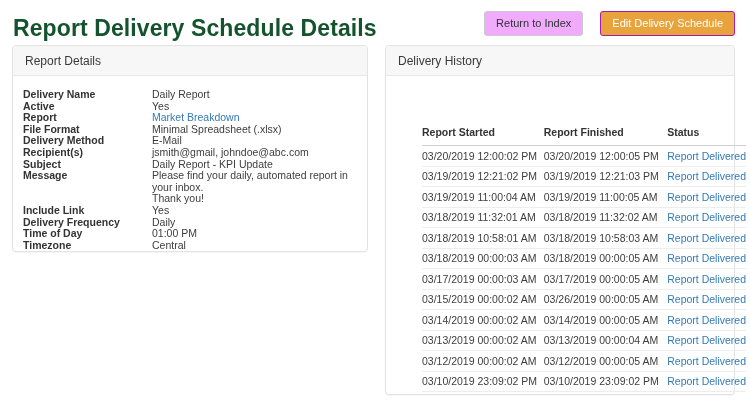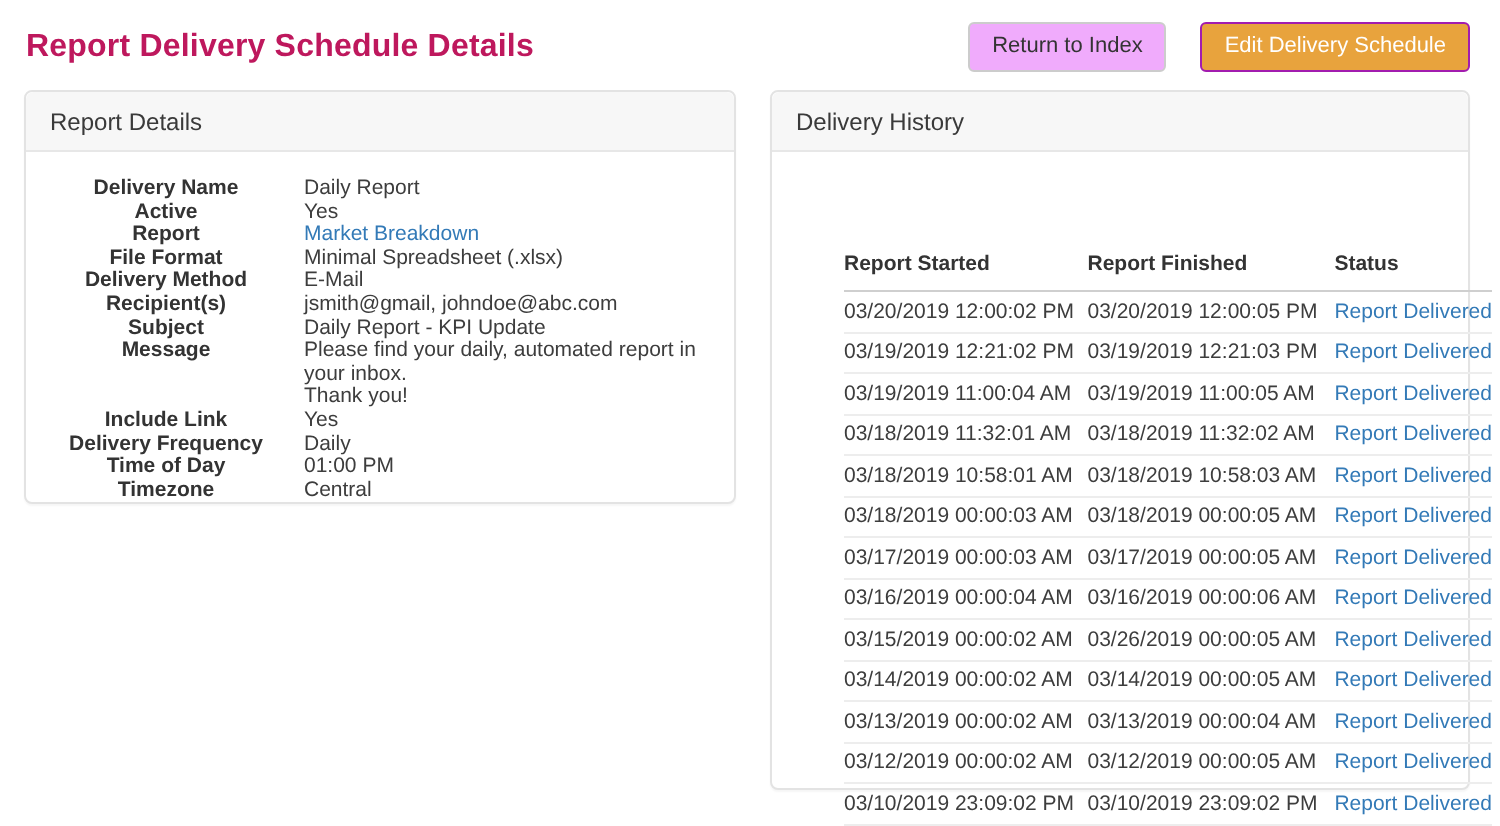--- a/index.html
+++ b/index.html
@@ -1,21 +1,21 @@
 <!DOCTYPE html>
 <html><head>
 <meta charset="utf-8">
 <style>
   * { box-sizing: border-box; margin: 0; padding: 0; }
   html, body { width: 750px; height: 413px; background: #ffffff;
     font-family: "Liberation Sans", sans-serif; position: relative; overflow: hidden; }
 
   .page-title {
     position: absolute; left: 13px; top: 15px;
-    font-size: 16px; font-weight: bold; color: #be185d; letter-spacing: .1px;
+    font-size: 23px; font-weight: bold; color: #14532d; letter-spacing: .1px;
   }
 
   .top-buttons { position: absolute; top: 11px; right: 15px; display: flex; gap: 6px; }
   .btn {
     font-size: 11px; line-height: 11px; padding: 6px 11px; border-radius: 3px;
     cursor: pointer; font-family: "Liberation Sans", sans-serif; white-space: nowrap;
   }
   .btn-default { background: #f0abfc; border: 1px solid #cccccc; color: #333333; }
   .btn-accent  { background: #e8a33d; border: 1px solid #a21caf; color: #ffffff; margin-left: 11px; }
 
@@ -27,21 +27,21 @@
   .panel-right { left: 385px; top: 45px; width: 350px; height: 350px; }
   .panel-heading {
     background: #f7f7f7; border-bottom: 1px solid #e7e7e7;
     padding: 8px 12px 7px; font-size: 12px; color: #3a3a3a;
     border-radius: 4px 4px 0 0;
   }
 
   .details-body { padding: 13px 10px 0; }
   .detail-row { display: flex; font-size: 10.5px; line-height: 11.6px; }
   .detail-label {
-    width: 129px; flex-shrink: 0; text-align: center;
+    width: 129px; flex-shrink: 0; text-align: left;
     font-weight: bold; color: #333333; padding-right: 9px;
   }
   .detail-value { color: #3d3d3d; white-space: pre-line; }
   .detail-value.link { color: #337ab7; cursor: pointer; }
 
   .history-body { padding: 0 12px; }
   .history-spacer { height: 45px; }
   table.history-table { width: 100%; border-collapse: collapse; margin-left: 24px; }
   .history-table th {
     text-align: left; font-size: 10.5px; font-weight: bold; color: #333333;
@@ -179,25 +179,20 @@
     <td class="cell-finished">03/18/2019 00:00:05 AM</td>
     <td class="cell-status"><a class="status-link">Report Delivered</a></td>
   </tr>
 
   <tr>
     <td class="cell-started">03/17/2019 00:00:03 AM</td>
     <td class="cell-finished">03/17/2019 00:00:05 AM</td>
     <td class="cell-status"><a class="status-link">Report Delivered</a></td>
   </tr>
 
-  <tr>
-    <td class="cell-started">03/16/2019 00:00:04 AM</td>
-    <td class="cell-finished">03/16/2019 00:00:06 AM</td>
-    <td class="cell-status"><a class="status-link">Report Delivered</a></td>
-  </tr>
 
   <tr>
     <td class="cell-started">03/15/2019 00:00:02 AM</td>
     <td class="cell-finished">03/26/2019 00:00:05 AM</td>
     <td class="cell-status"><a class="status-link">Report Delivered</a></td>
   </tr>
 
   <tr>
     <td class="cell-started">03/14/2019 00:00:02 AM</td>
     <td class="cell-finished">03/14/2019 00:00:05 AM</td>

